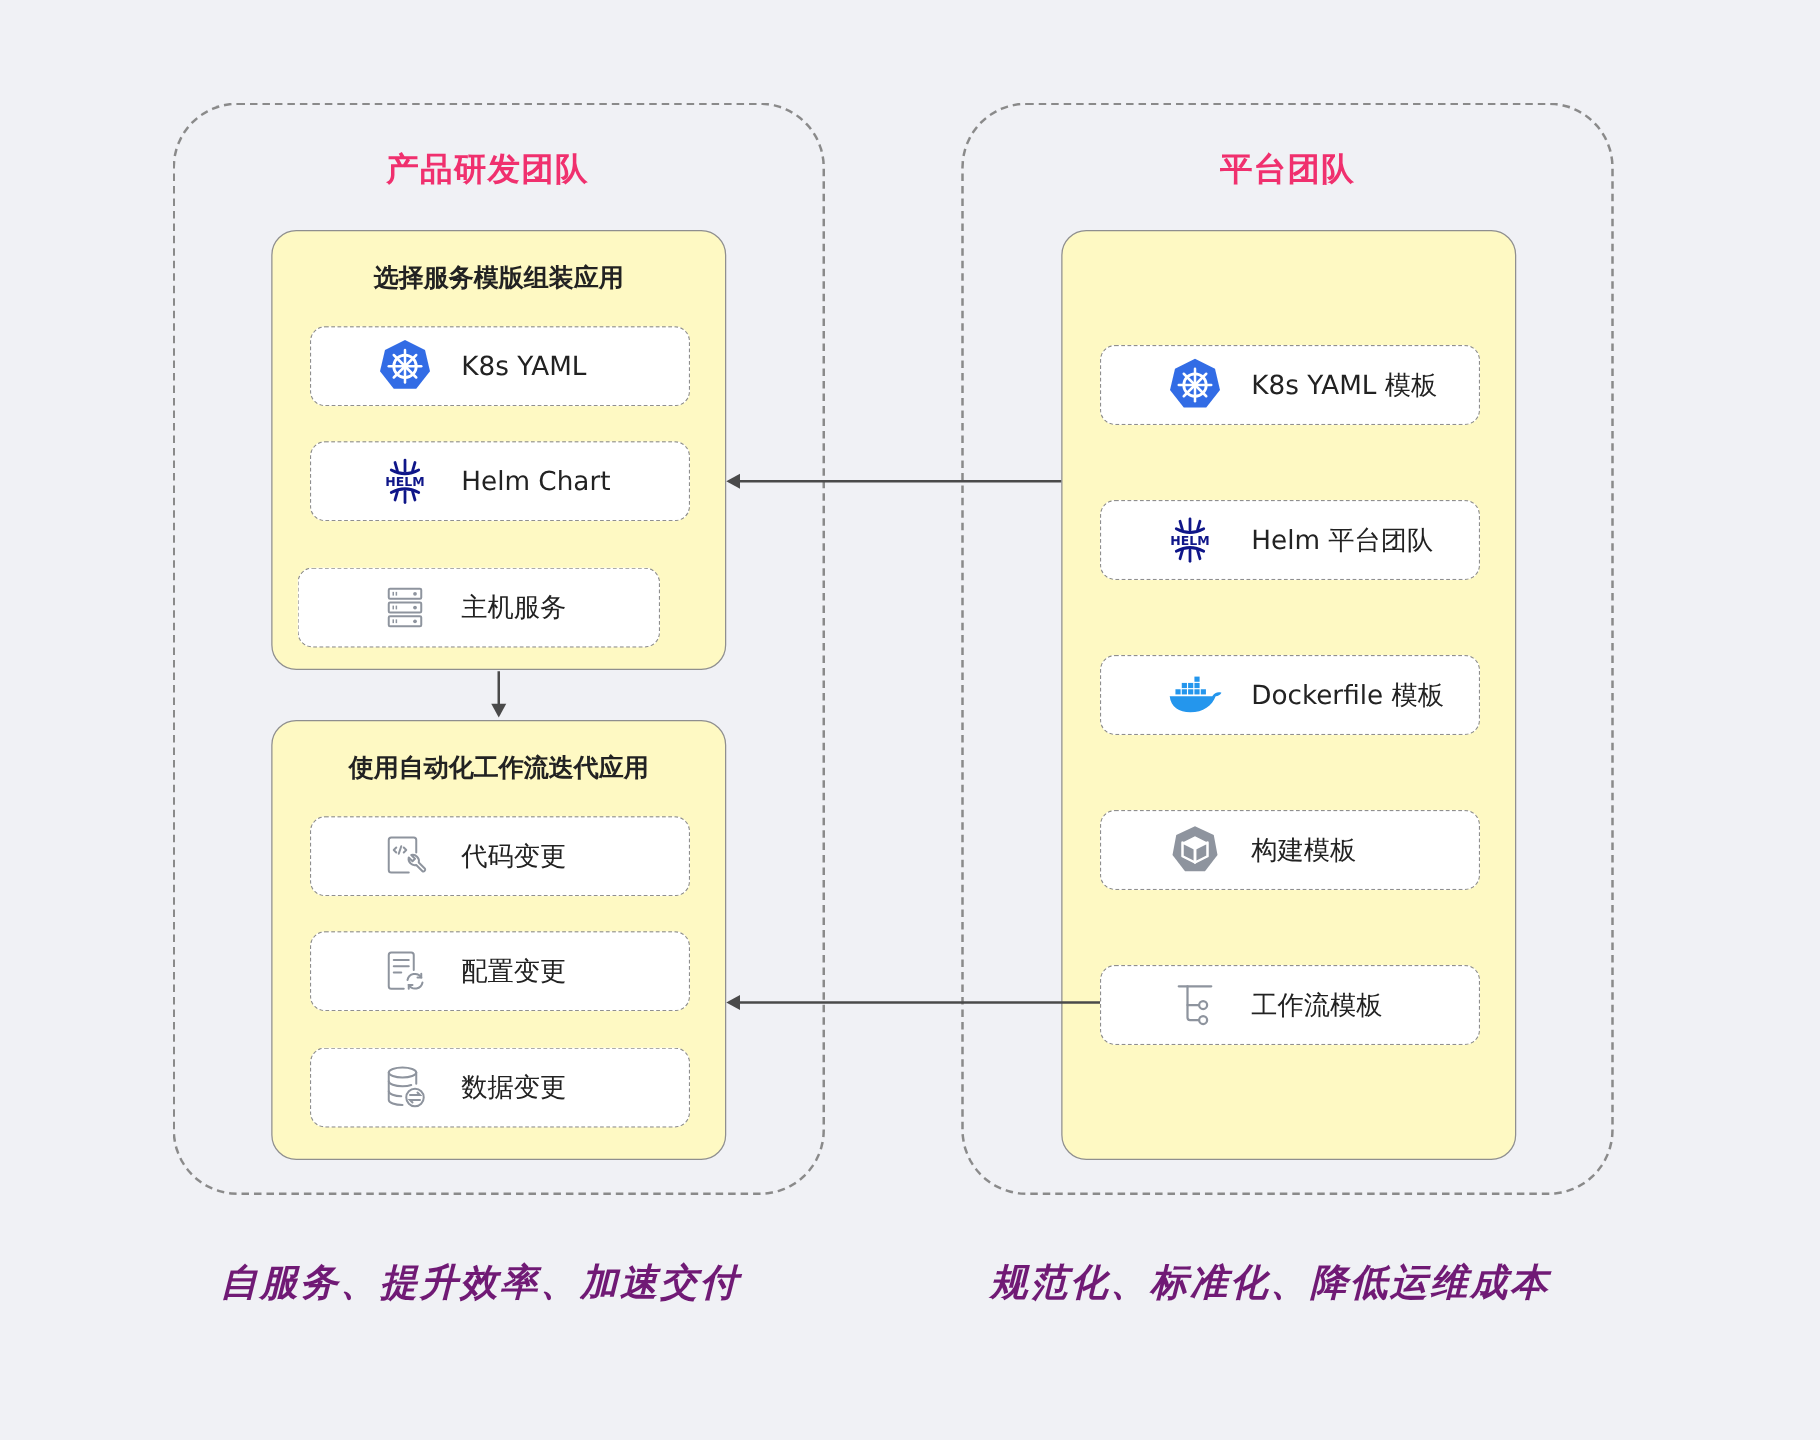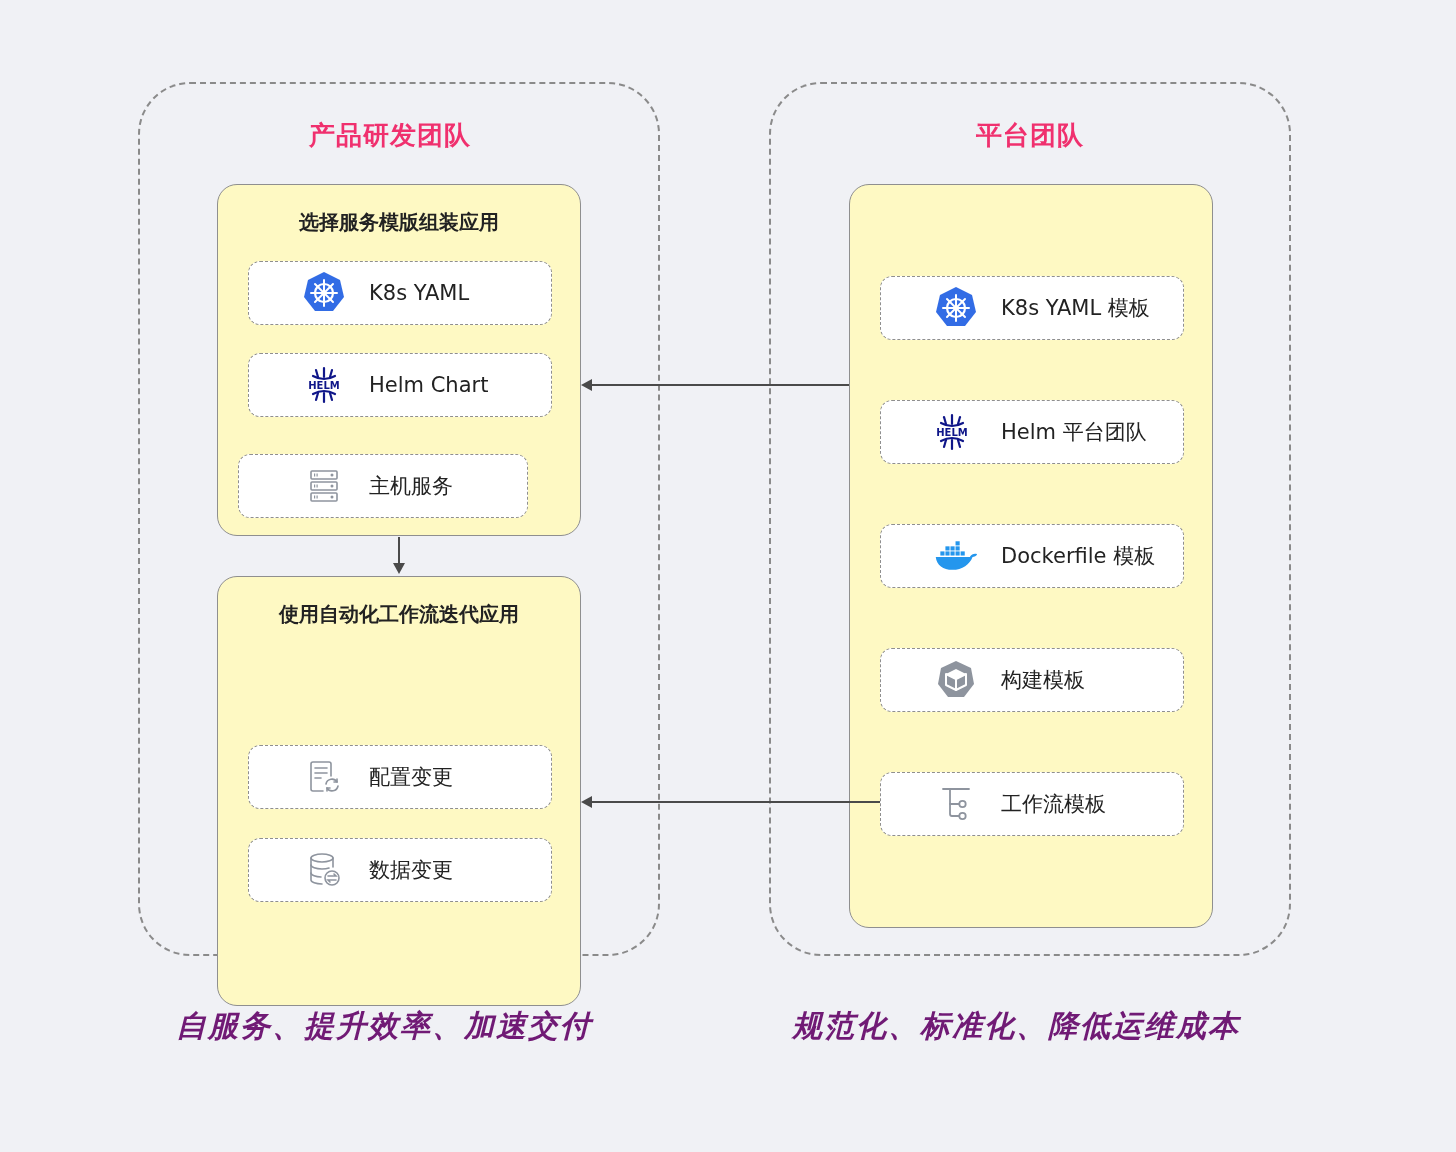--- a/index.html
+++ b/index.html
@@ -19,21 +19,21 @@
     position: absolute; font-size: 26px; font-weight: bold; color: #f0306e;
     text-align: center; letter-spacing: 1px;
   }
   .team-title.left { left: 138px; width: 504px; top: 118px; }
   .team-title.right { left: 769px; width: 522px; top: 118px; }
   .card {
     position: absolute; border: 1.5px solid #8f8f8f; border-radius: 20px;
     box-sizing: border-box; background: #fef9c3;
   }
   .card.c1 { left: 217px; top: 184px; width: 364px; height: 352px; }
-  .card.c2 { left: 217px; top: 576px; width: 364px; height: 430px; }
+  .card.c2 { left: 217px; top: 576px; width: 364px; height: 352px; }
   .card.c3 { left: 849px; top: 184px; width: 364px; height: 744px; }
   .card-title {
     position: absolute; left: 0; right: 0; text-align: center; font-size: 20px;
     font-weight: bold; color: #222;
   }
   .item {
     position: absolute; background: #ffffff; border: 1.5px dashed #8f8f8f;
     border-radius: 12px; box-sizing: border-box; height: 64px;
   }
   .item .ico { position: absolute; top: 50%; transform: translateY(-50%); width: 46px; height: 46px; display:flex; align-items:flex-end; justify-content:center; }
@@ -115,20 +115,32 @@
         </g>
       </svg>
     </span>
     <span class="lbl" style="left:130px">主机服务</span>
   </div>
 </div>
 
 <div class="card c2">
   <div class="card-title" style="top:24px">使用自动化工作流迭代应用</div>
 
+  <div class="item" style="left:30px; top:76px; width:304px;">
+    <span class="ico" style="left:52px">
+      <svg width="46" height="46" viewBox="0 0 46 46">
+        <g fill="none" stroke="#8e949e" stroke-width="1.6" stroke-linecap="round" stroke-linejoin="round">
+          <path d="M26 36 H12 a2 2 0 0 1 -2 -2 V10 a2 2 0 0 1 2 -2 H30 a2 2 0 0 1 2 2 V20"></path>
+          <path d="M16 16 l-2 2 l2 2 M22 16 l2 2 l-2 2 M20 15 l-2 6"></path>
+          <path d="M26 24 a5 5 0 0 0 6 6 l5 5 a1.5 1.5 0 0 0 2 -2 l-5 -5 a5 5 0 0 0 -6 -6 l3 3 l-2 2 z"></path>
+        </g>
+      </svg>
+    </span>
+    <span class="lbl" style="left:120px">代码变更</span>
+  </div>
 
   <div class="item" style="left:30px; top:168px; width:304px;">
     <span class="ico" style="left:52px">
       <svg width="46" height="46" viewBox="0 0 46 46">
         <g fill="none" stroke="#8e949e" stroke-width="1.6" stroke-linecap="round">
           <path d="M22 37 H12 a2 2 0 0 1 -2 -2 V10 a2 2 0 0 1 2 -2 H28 a2 2 0 0 1 2 2 V22"></path>
           <line x1="14" y1="14" x2="26" y2="14"></line>
             <line x1="14" y1="19" x2="26" y2="19"></line>
             <line x1="14" y1="24" x2="20" y2="24"></line>
           <path d="M25 30 a6 6 0 0 1 11 -2"></path>

